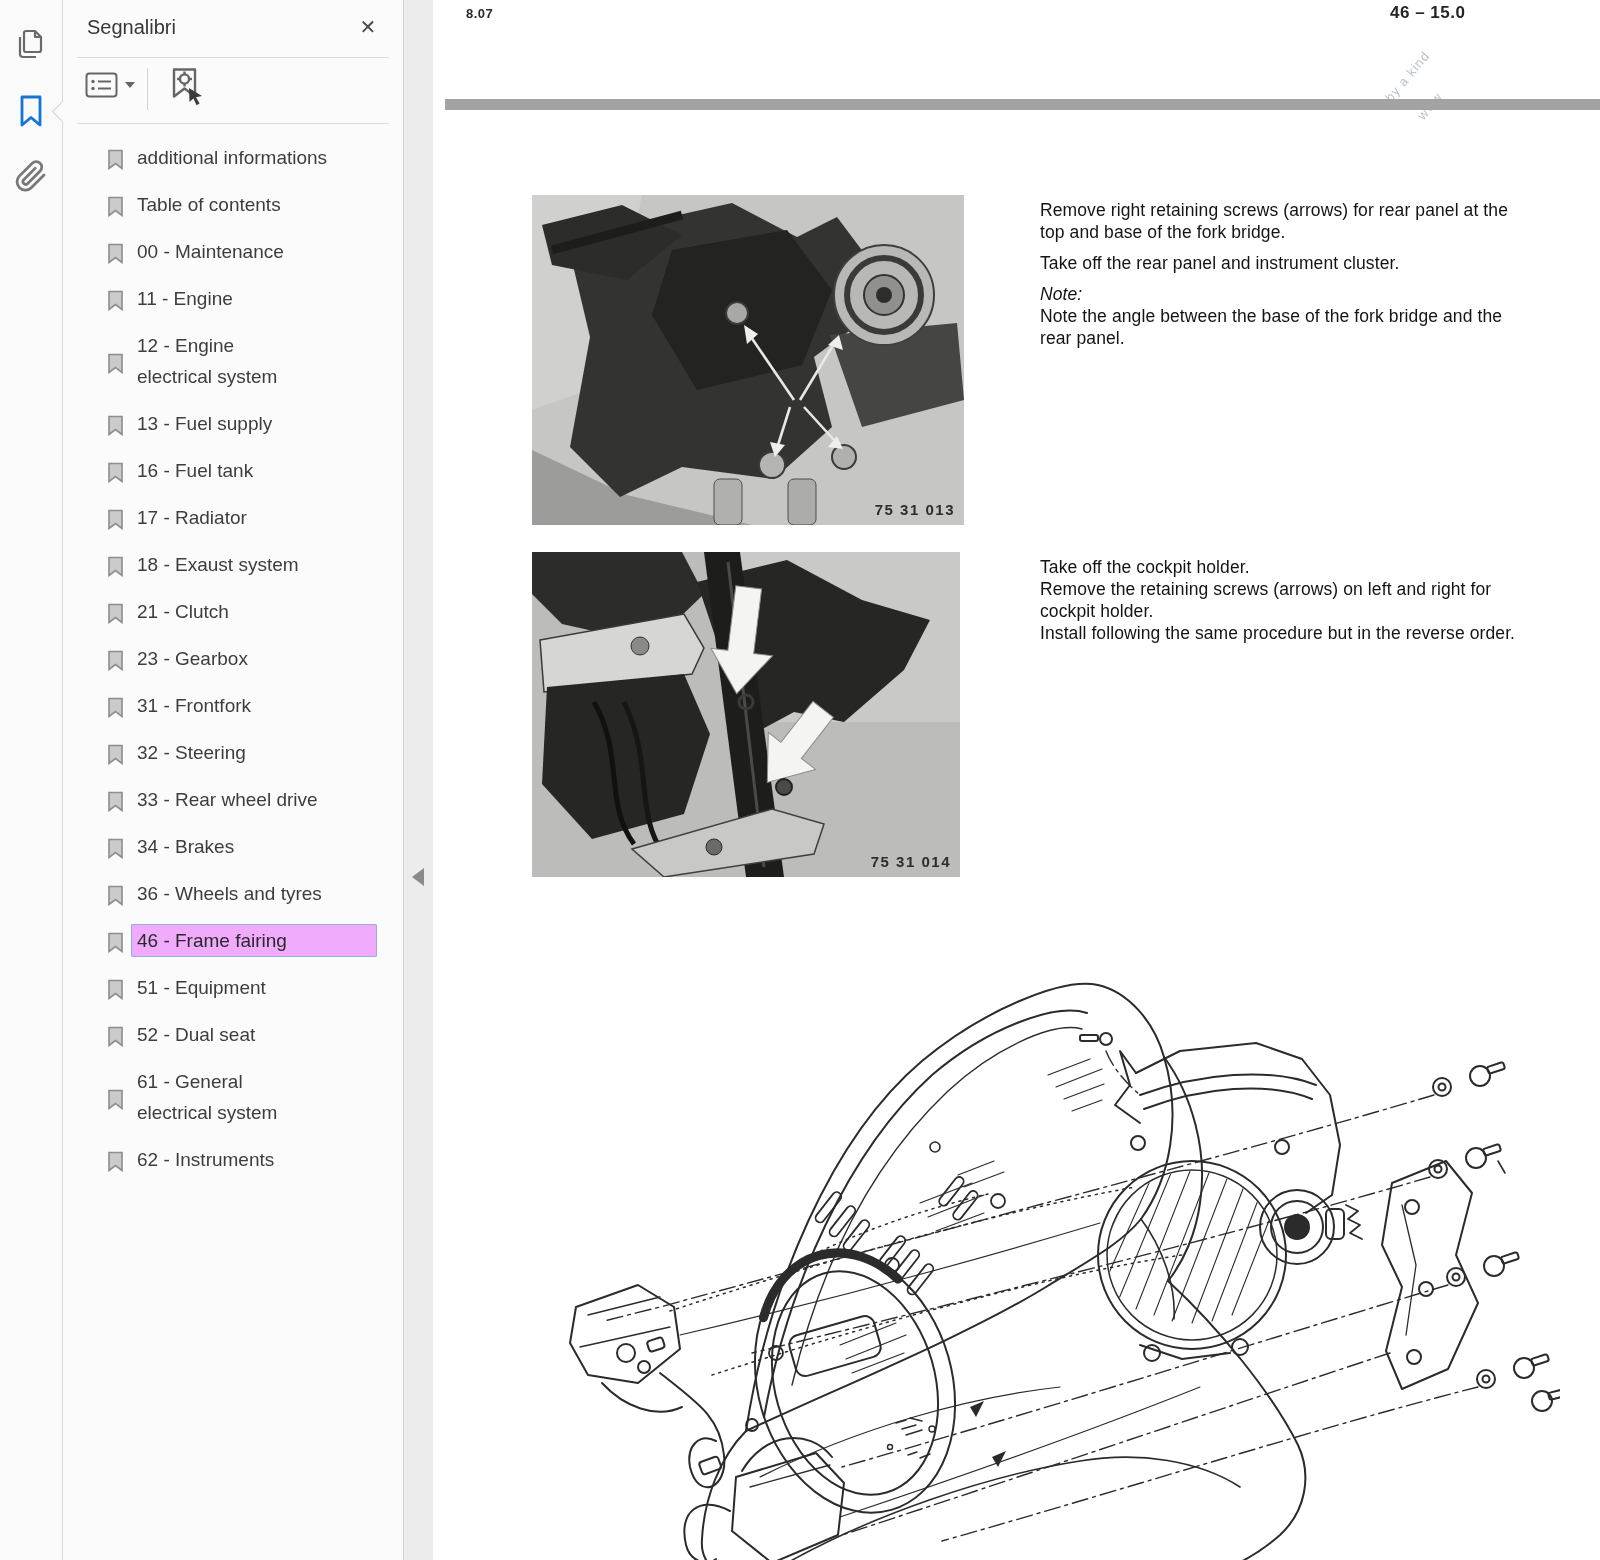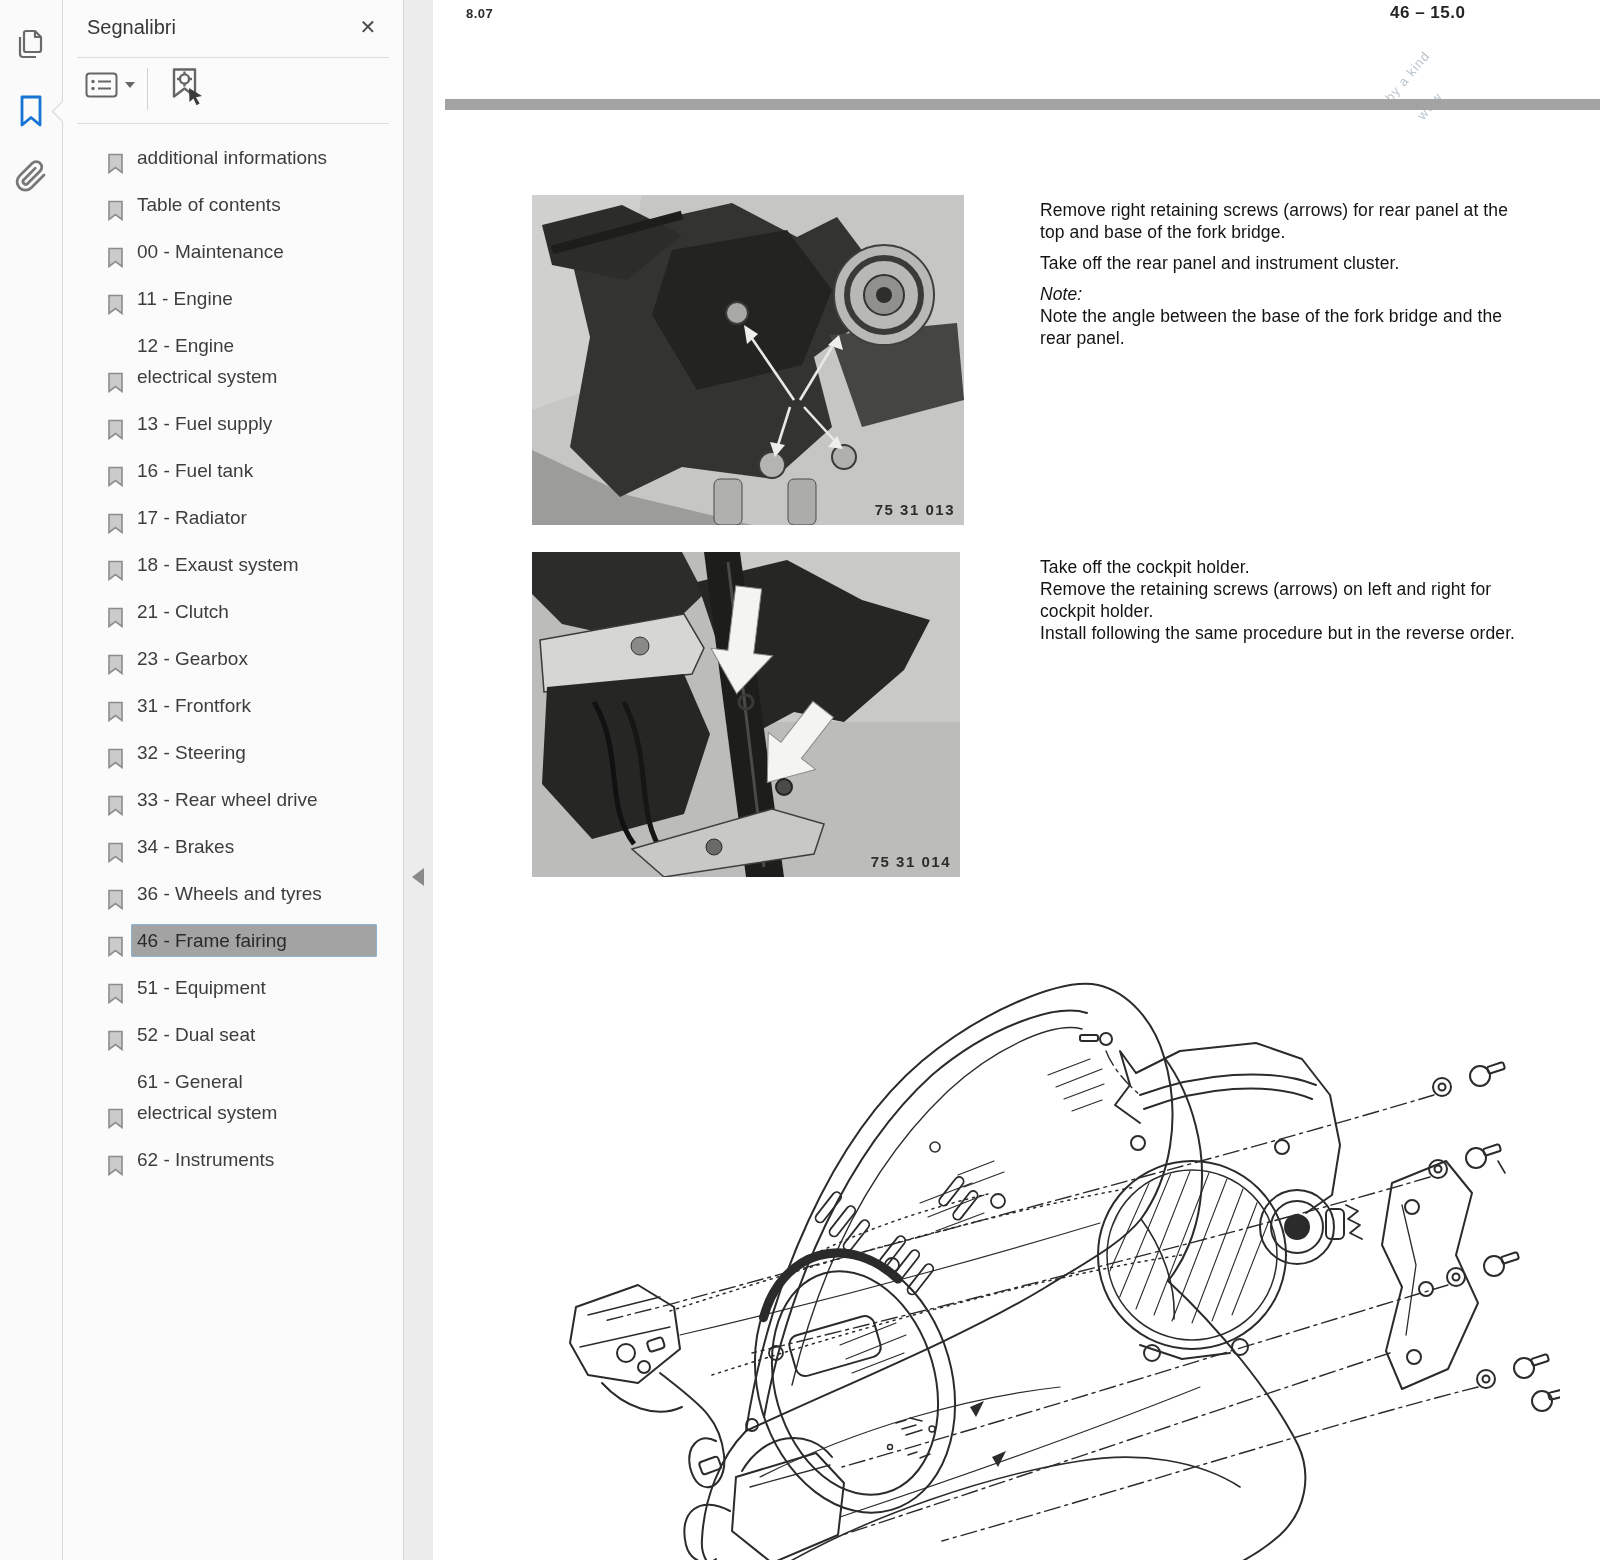--- a/index.html
+++ b/index.html
@@ -25,25 +25,25 @@
   .hdiv{position:absolute;left:14px;right:14px;height:1px;background:#dddddd;}
   .hdiv.d1{top:57px;}
   .hdiv.d2{top:123px;}
   .panel-toolbar{position:absolute;left:0;top:58px;width:100%;height:65px;}
   .tb-opts{position:absolute;left:22px;top:14px;display:flex;align-items:center;gap:7px;cursor:pointer;}
   .tb-caret{width:0;height:0;border-left:5px solid transparent;border-right:5px solid transparent;border-top:6px solid #666;}
   .vdiv{position:absolute;left:84px;top:10px;width:1px;height:42px;background:#d2d2d2;}
   .tb-locate{position:absolute;left:102px;top:8px;cursor:pointer;}
   
   .bm-list{position:absolute;left:0;top:134px;width:100%;}
-  .bm-item{display:flex;align-items:flex-end;padding:7px 26px 7px 44px;gap:13px;cursor:pointer;}
+  .bm-item{display:flex;align-items:center;padding:7px 26px 7px 44px;gap:13px;cursor:pointer;}
   .bm-flag{flex:0 0 auto;margin-top:4px;}
   .bm-label{flex:1 1 auto;font-size:19px;line-height:31px;color:#3d3d3d;white-space:pre-line;
     padding:1px 8px 1px 6px;margin-left:-6px;border-radius:2px;}
-  .bm-item.selected .bm-label{background:#a3a3a3;box-shadow:inset 0 0 0 1px #8db3d8;color:#2a2a2a;}
+  .bm-item.selected .bm-label{background:#f0abfc;box-shadow:inset 0 0 0 1px #8db3d8;color:#2a2a2a;}
   
   .gutter{position:absolute;left:404px;top:0;width:29px;height:1560px;background:#ececec;z-index:2;}
   .collapse-arrow{position:absolute;left:8px;top:868px;width:0;height:0;cursor:pointer;
     border-top:9px solid transparent;border-bottom:9px solid transparent;border-right:12px solid #8a8a8a;}
   
   .page{position:absolute;left:433px;top:7px;width:1167px;height:1560px;background:#ffffff;}
   .page-rev{position:absolute;left:33px;top:-1px;font-size:13px;font-weight:600;color:#2b2b2b;letter-spacing:.5px;}
   .page-num{position:absolute;left:957px;top:-4px;font-size:17px;font-weight:600;color:#242424;letter-spacing:.5px;}
   .wm{position:absolute;color:#b8c2cb;font-size:13px;transform:rotate(-50deg);transform-origin:left top;letter-spacing:1px;}
   .wm.l1{left:949px;top:88px;}

